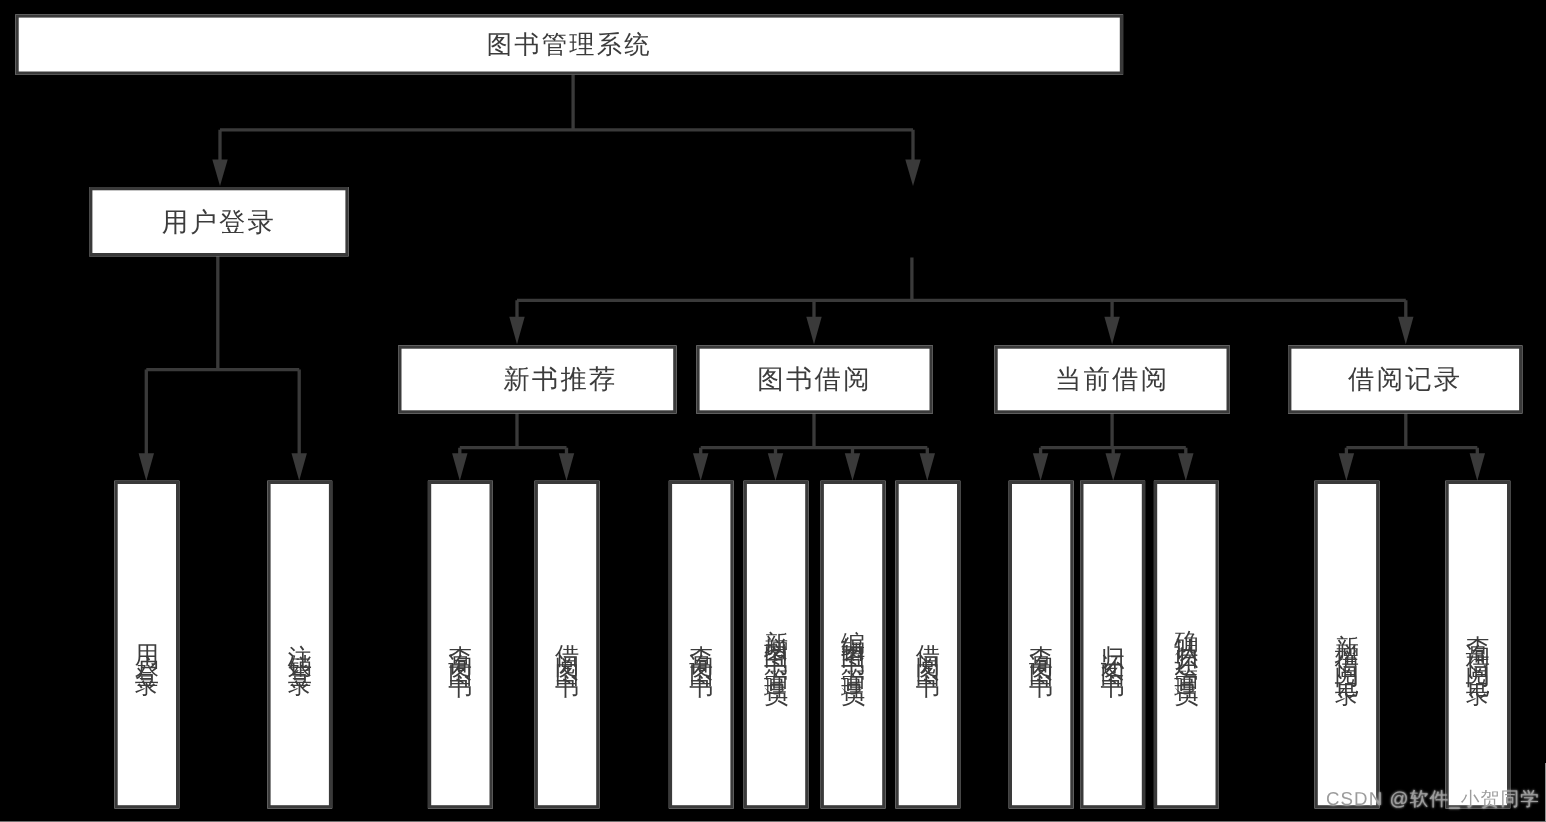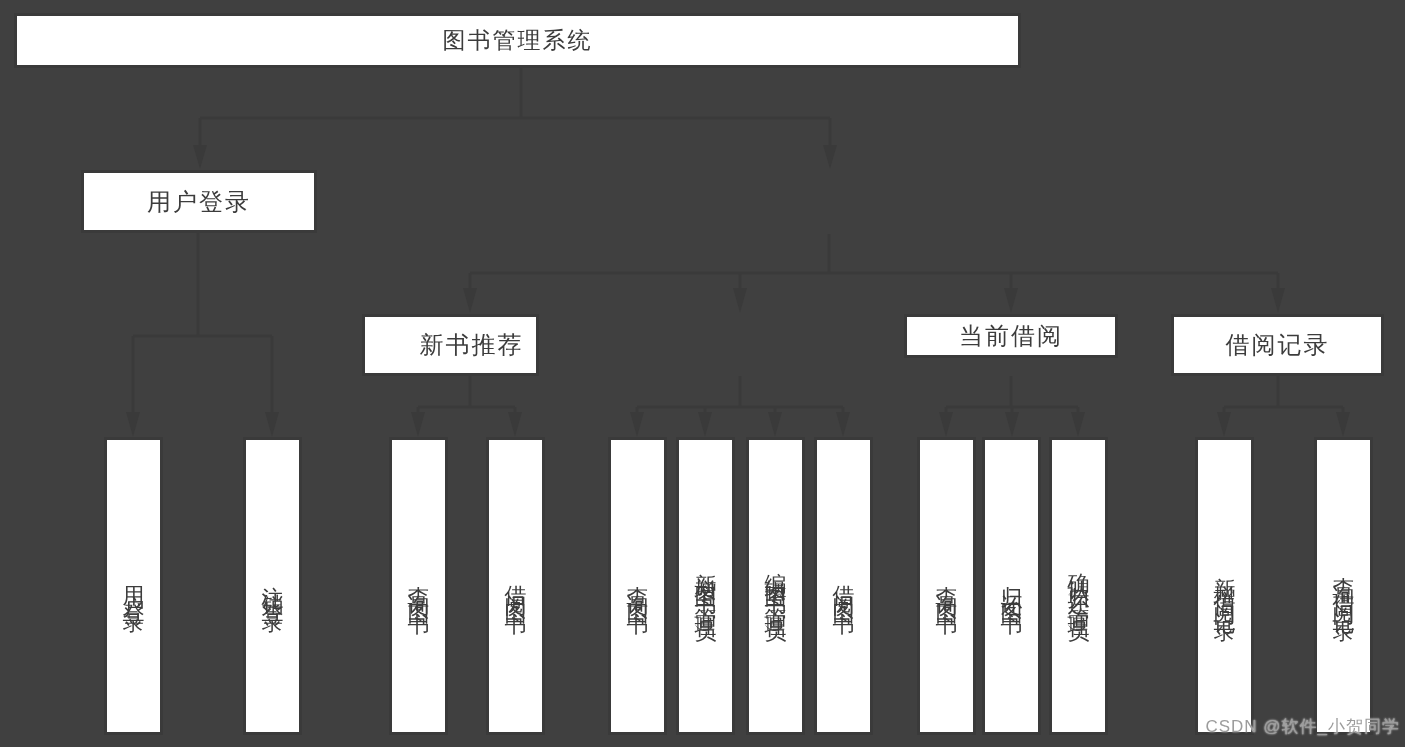--- a/index.html
+++ b/index.html
@@ -1,19 +1,19 @@
 <!DOCTYPE html>
 <html><head>
 <meta charset="utf-8">
 <style>
   html,body { margin:0; padding:0; background:#ffffff; }
   .canvas {
     position:relative;
     width:1405px; height:747px;
-    background:#404040;
+    background:#000000;
     font-family:"Liberation Sans", sans-serif;
     overflow:hidden;
   }
   .connectors { position:absolute; left:0; top:0; z-index:1; }
   .box {
     position:absolute;
     box-sizing:border-box;
     border:3px solid #3a3a3a;
     background:#ffffff;
     display:flex; align-items:center; justify-content:center;
@@ -87,24 +87,27 @@
   </svg>
 
   <div class="box" style="left:14px; top:13px; width:1007px; height:55px;">
     <span class="root-label">图书管理系统</span>
   </div>
 
   <div class="box" style="left:81px; top:170px; width:236px; height:63px;">
     <span class="h-label">用户登录</span>
   </div>
 
-  <div class="box" style="left:362px; top:314px; width:177px; height:62px;padding-left:42px;">
+  <div class="box" style="left:362px; top:314px; width:253px; height:62px;padding-left:42px;">
     <span class="h-label">新书推荐</span>
   </div>
-  <div class="box" style="left:904px; top:314px; width:214px; height:44px;">
+  <div class="box" style="left:633px; top:314px; width:215px; height:62px;">
+    <span class="h-label">图书借阅</span>
+  </div>
+  <div class="box" style="left:904px; top:314px; width:214px; height:62px;">
     <span class="h-label">当前借阅</span>
   </div>
   <div class="box" style="left:1171px; top:314px; width:213px; height:62px;">
     <span class="h-label">借阅记录</span>
   </div>
 
   <div class="box" style="left:104px; top:437px; width:59px; height:298px;">
     <span class="v-label">用户登录</span>
   </div>
   <div class="box" style="left:243px; top:437px; width:59px; height:298px;">

